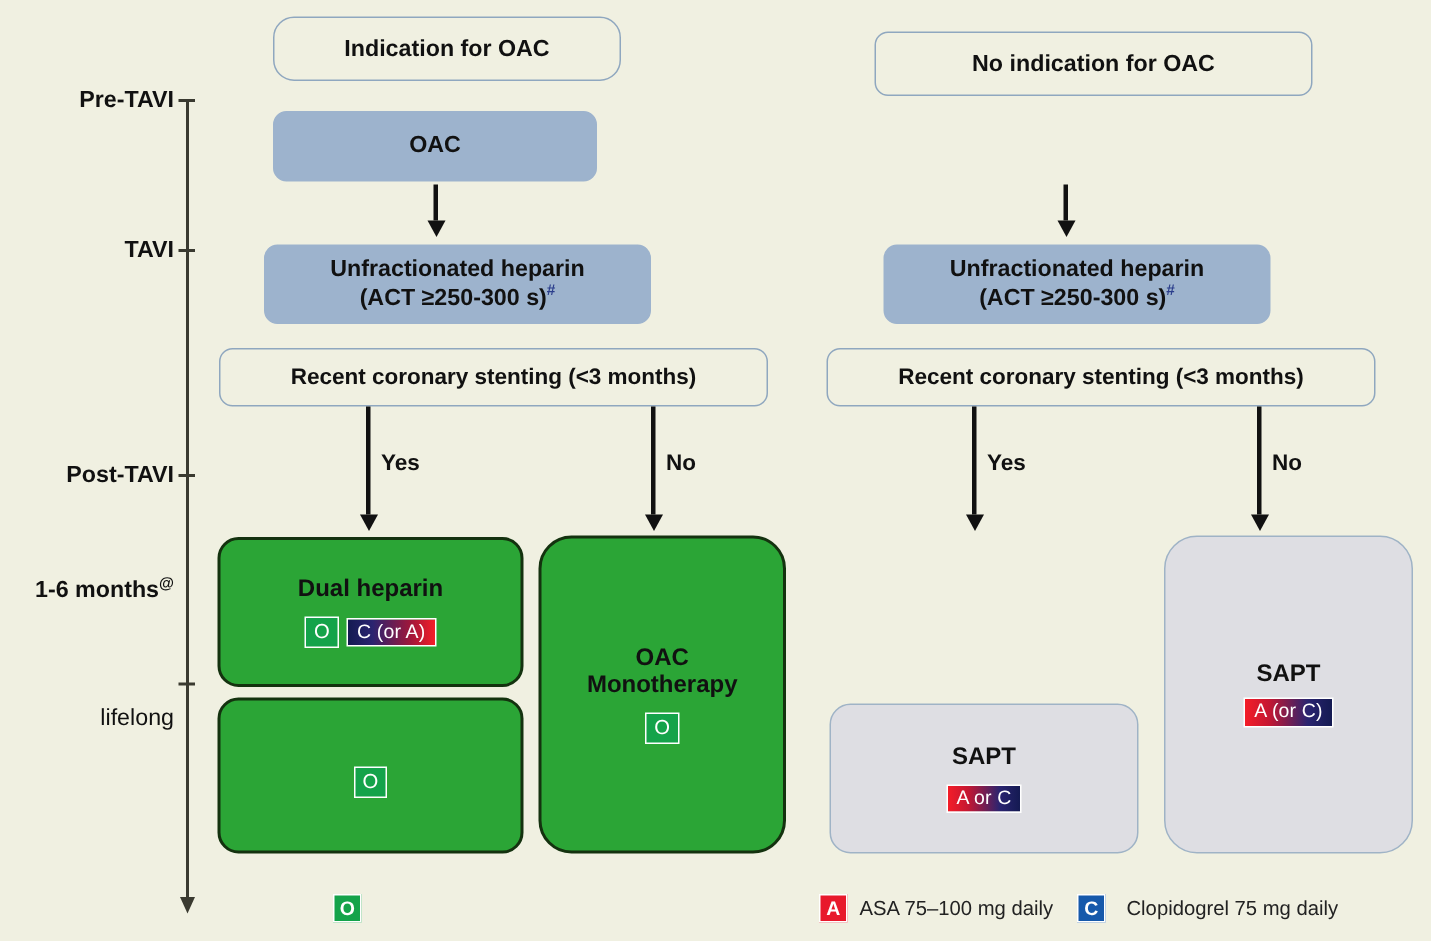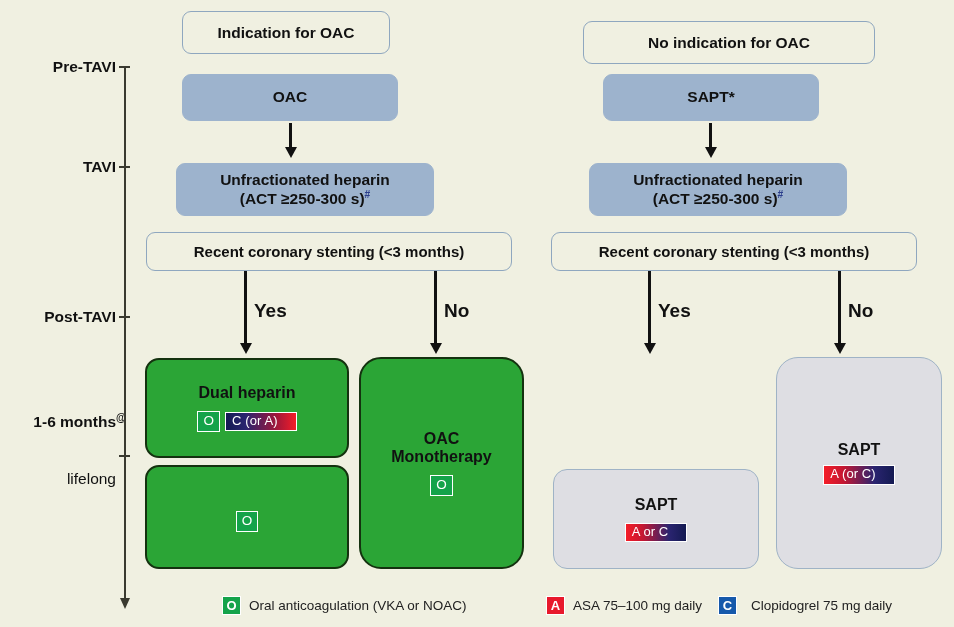--- a/index.html
+++ b/index.html
@@ -53,21 +53,21 @@
 
   .node .title{display:block;}
   .sup{font-size:0.66em;vertical-align:super;line-height:0;}
   .sup-blue{color:#2b3e8c;}
 
   
   .pillrow{display:flex;align-items:center;justify-content:center;gap:5px;margin-top:9px;}
   .pill{
     display:inline-flex;align-items:center;justify-content:center;
     color:#fff;font-weight:normal;font-size:13px;
-    padding:1px 18px 2px 6px;
+    padding:1px 6px 2px 6px;
     border:1.5px solid #ffffff;
     box-sizing:border-box;
     letter-spacing:.1px;
     line-height:1.15;
     white-space:nowrap;
   }
   .pill.o{background:#14a34a;border-color:#ffffff;font-size:13.5px;padding:1px 5px 2px 5px;}
   .pill.blue-red{background:linear-gradient(90deg,#141a52 0%,#2a2470 28%,#a0173a 72%,#f41d28 100%);}
   .pill.red-blue{background:linear-gradient(90deg,#f41d28 0%,#c41732 28%,#2a2470 72%,#141a52 100%);}
 
@@ -78,21 +78,21 @@
   .tl-arrowhead{position:absolute;width:0;height:0;
     border-left:5.5px solid transparent;border-right:5.5px solid transparent;
     border-top:11px solid #3a3a30;}
 
   
   .arrow{position:absolute;}
   .arrow .stem{position:absolute;left:0;top:0;width:3px;background:#111;}
   .arrow .head{position:absolute;left:-4.5px;width:0;height:0;
     border-left:6px solid transparent;border-right:6px solid transparent;
     border-top:11px solid #111;}
-  .arrow-label{position:absolute;font-weight:bold;font-size:19px;color:#111;}
+  .arrow-label{position:absolute;font-weight:bold;font-size:15px;color:#111;}
 
   
   .legend{position:absolute;display:flex;align-items:center;gap:8px;}
   .legend .lbl{font-size:13.5px;color:#222;font-weight:normal;white-space:nowrap;}
   .lg-badge{
     display:inline-flex;align-items:center;justify-content:center;
     width:19px;height:19px;color:#fff;font-size:13px;font-weight:bold;
     border:1.5px solid #fff;box-sizing:border-box;
   }
   .lg-o{background:#14a34a;}
@@ -107,36 +107,36 @@
   <div>
     <div class="tl-label" style="left:10px;top:58px;width:106px;">
       <span>Pre-TAVI</span>
     </div>
     <div class="tl-label" style="left:10px;top:158px;width:106px;">
       <span>TAVI</span>
     </div>
     <div class="tl-label" style="left:10px;top:308px;width:106px;">
       <span>Post-TAVI</span>
     </div>
-    <div class="tl-label" style="left:16px;top:385px;width:110px;margin-top:28px;">
+    <div class="tl-label" style="left:6px;top:385px;width:110px;">
       <span>1-6 months</span><span class="sup">@</span>
     </div>
     <div class="tl-label" style="left:10px;top:470px;width:106px;font-weight:normal;">
       <span>lifelong</span>
     </div>
 
     <div class="tl-axis" style="left:124px;top:66px;width:2.2px;height:534px;"></div>
     <div class="tl-tick" style="left:119px;top:66px;"></div>
     <div class="tl-tick" style="left:119px;top:166px;"></div>
     <div class="tl-tick" style="left:119px;top:316px;"></div>
     <div class="tl-tick" style="left:119px;top:455px;"></div>
     <div class="tl-arrowhead" style="left:119.5px;top:598px;"></div>
   </div>
 
-  <div class="node box-outline" style="left:182px;top:11px;width:208px;height:43px;">
+  <div class="node box-outline" style="left:182px;top:11px;width:232px;height:43px;border-radius:14px;">
     <span class="title">Indication for OAC</span>
   </div>
 
   <div class="node box-blue" style="left:182px;top:74px;width:216px;height:47px;">
     <span class="title">OAC</span>
   </div>
 
   <div class="arrow" style="left:289px;top:123px;">
     <div class="stem" style="height:24px;"></div>
     <div class="head" style="top:24px;"></div>
@@ -182,23 +182,20 @@
     <span>Monotherapy</span>
     <span class="pillrow">
       <span class="pill o">O</span>
     </span>
   </div>
 
   <div class="node box-outline" style="left:583px;top:21px;width:292px;height:43px;">
     <span class="title">No indication for OAC</span>
   </div>
 
-  <div class="node box-blue" style="left:603px;top:74px;width:216px;height:47px;">
-    <span class="title">SAPT*</span>
-  </div>
 
   <div class="arrow" style="left:709px;top:123px;">
     <div class="stem" style="height:24px;"></div>
     <div class="head" style="top:24px;"></div>
   </div>
 
   <div class="node box-blue" style="left:589px;top:163px;width:258px;height:53px;">
     <span>Unfractionated heparin</span>
     <span><span>(ACT ≥250-300 s)</span><span class="sup sup-blue">#</span></span>
   </div>
@@ -229,21 +226,20 @@
 
   <div class="node box-gray big" style="left:776px;top:357px;width:166px;height:212px;">
     <span class="title">SAPT</span>
     <span class="pillrow" style="margin-top:6px;">
       <span class="pill red-blue">A (or C)</span>
     </span>
   </div>
 
   <div class="legend" style="left:222px;top:596px;">
     <span class="lg-badge lg-o">O</span>
-    <span class="lbl">Oral anticoagulation (VKA or NOAC)</span>
   </div>
   <div class="legend" style="left:546px;top:596px;">
     <span class="lg-badge lg-a">A</span>
     <span class="lbl">ASA 75–100 mg daily</span>
   </div>
   <div class="legend" style="left:718px;top:596px;gap:14px;">
     <span class="lg-badge lg-c">C</span>
     <span class="lbl">Clopidogrel 75 mg daily</span>
   </div>
 

